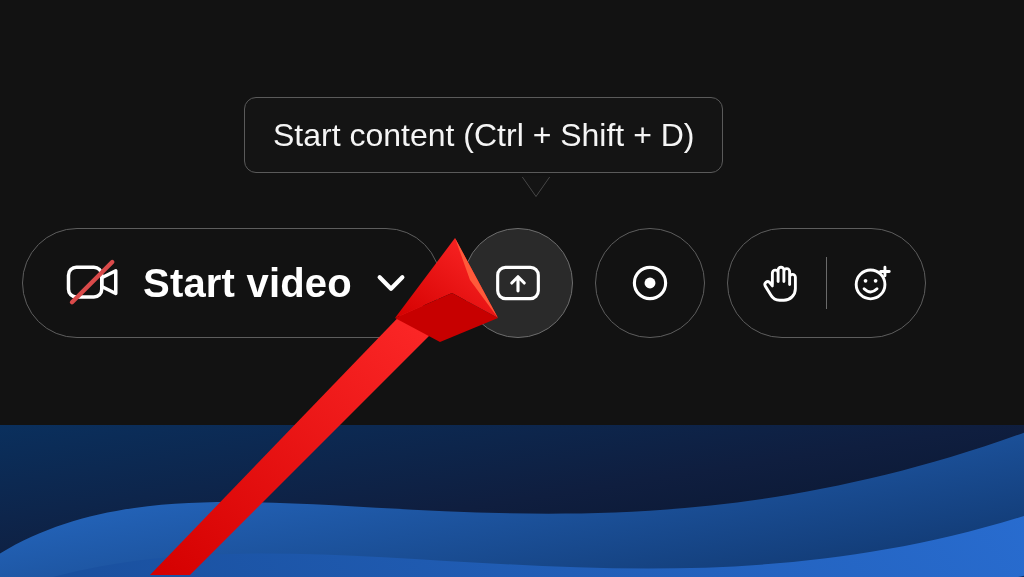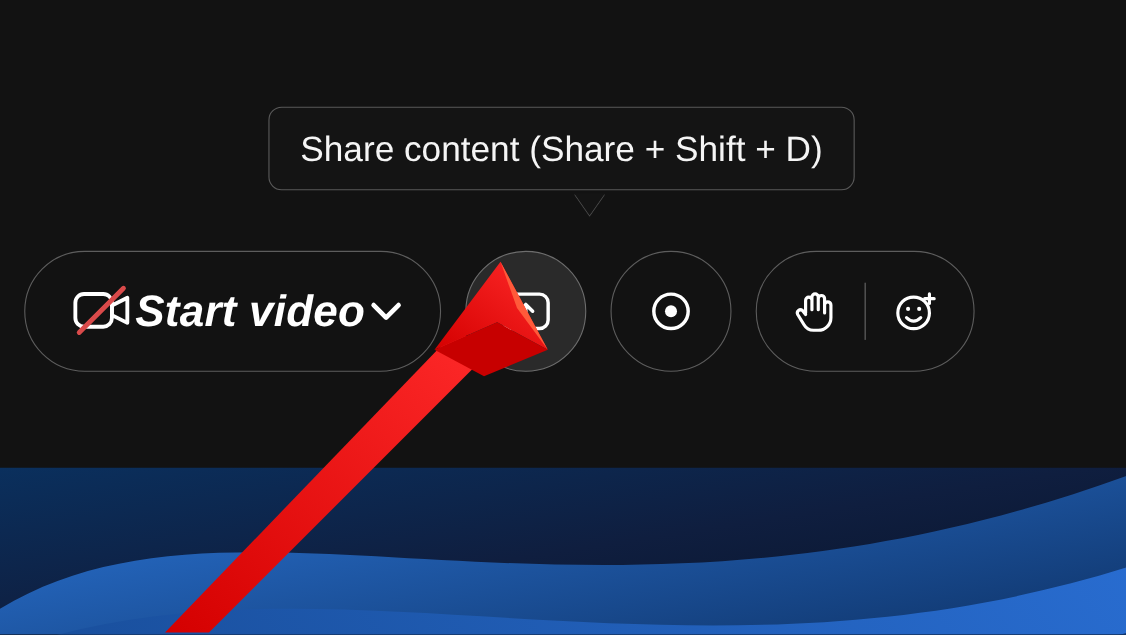--- a/index.html
+++ b/index.html
@@ -60,22 +60,21 @@
       height: 110px;
       border: 1.5px solid #5d5d5d;
       border-radius: 60px;
       display: flex;
       align-items: center;
       background: transparent;
       color: #fff;
     }
     .pill.video {
       padding: 0 32px 0 42px;
-      gap: 2px;
-      font-style: italic;
+      gap: 22px;
     }
     .pill .label {
       font-size: 40px;
       font-weight: 600;
       letter-spacing: .2px;
       color: #ffffff;
     }
     .icon { display: inline-flex; align-items: center; justify-content: center; }
     .chevron-icon svg { width: 34px; height: 34px; }
     .camera-off-icon svg { width: 56px; height: 52px; }
@@ -129,21 +128,21 @@
       </linearGradient>
     </defs>
     <rect width="1024" height="160" fill="url(#bg)"></rect>
     <path d="M-50,170 C180,-40 520,220 1080,-10 L1080,200 L-50,200 Z" fill="url(#wave1)" opacity="0.95"></path>
     <path d="M-60,200 C260,30 640,260 1120,60 L1120,220 L-60,220 Z" fill="url(#wave2)" opacity="0.9"></path>
     <path d="M-60,210 C320,80 700,280 1140,120 L1140,240 L-60,240 Z" fill="#0b2653" opacity="0.9"></path>
   </svg>
 </div>
 
 <div class="tooltip">
-  <span>Share content (Share + Shift + D)</span>
+  <span>Start content (Ctrl + Shift + D)</span>
 </div>
 <div class="tooltip-tail"></div>
 
 <div class="toolbar">
 
   <div class="pill video">
     <span class="icon camera-off-icon">
       <svg viewBox="0 0 64 56">
         <rect x="4" y="10" width="38" height="34" rx="9" ry="9" fill="none" stroke="#ffffff" stroke-width="4"></rect>
         <path d="M42 22 L58 14 L58 40 L42 32 Z" fill="none" stroke="#ffffff" stroke-width="4" stroke-linejoin="round"></path>

